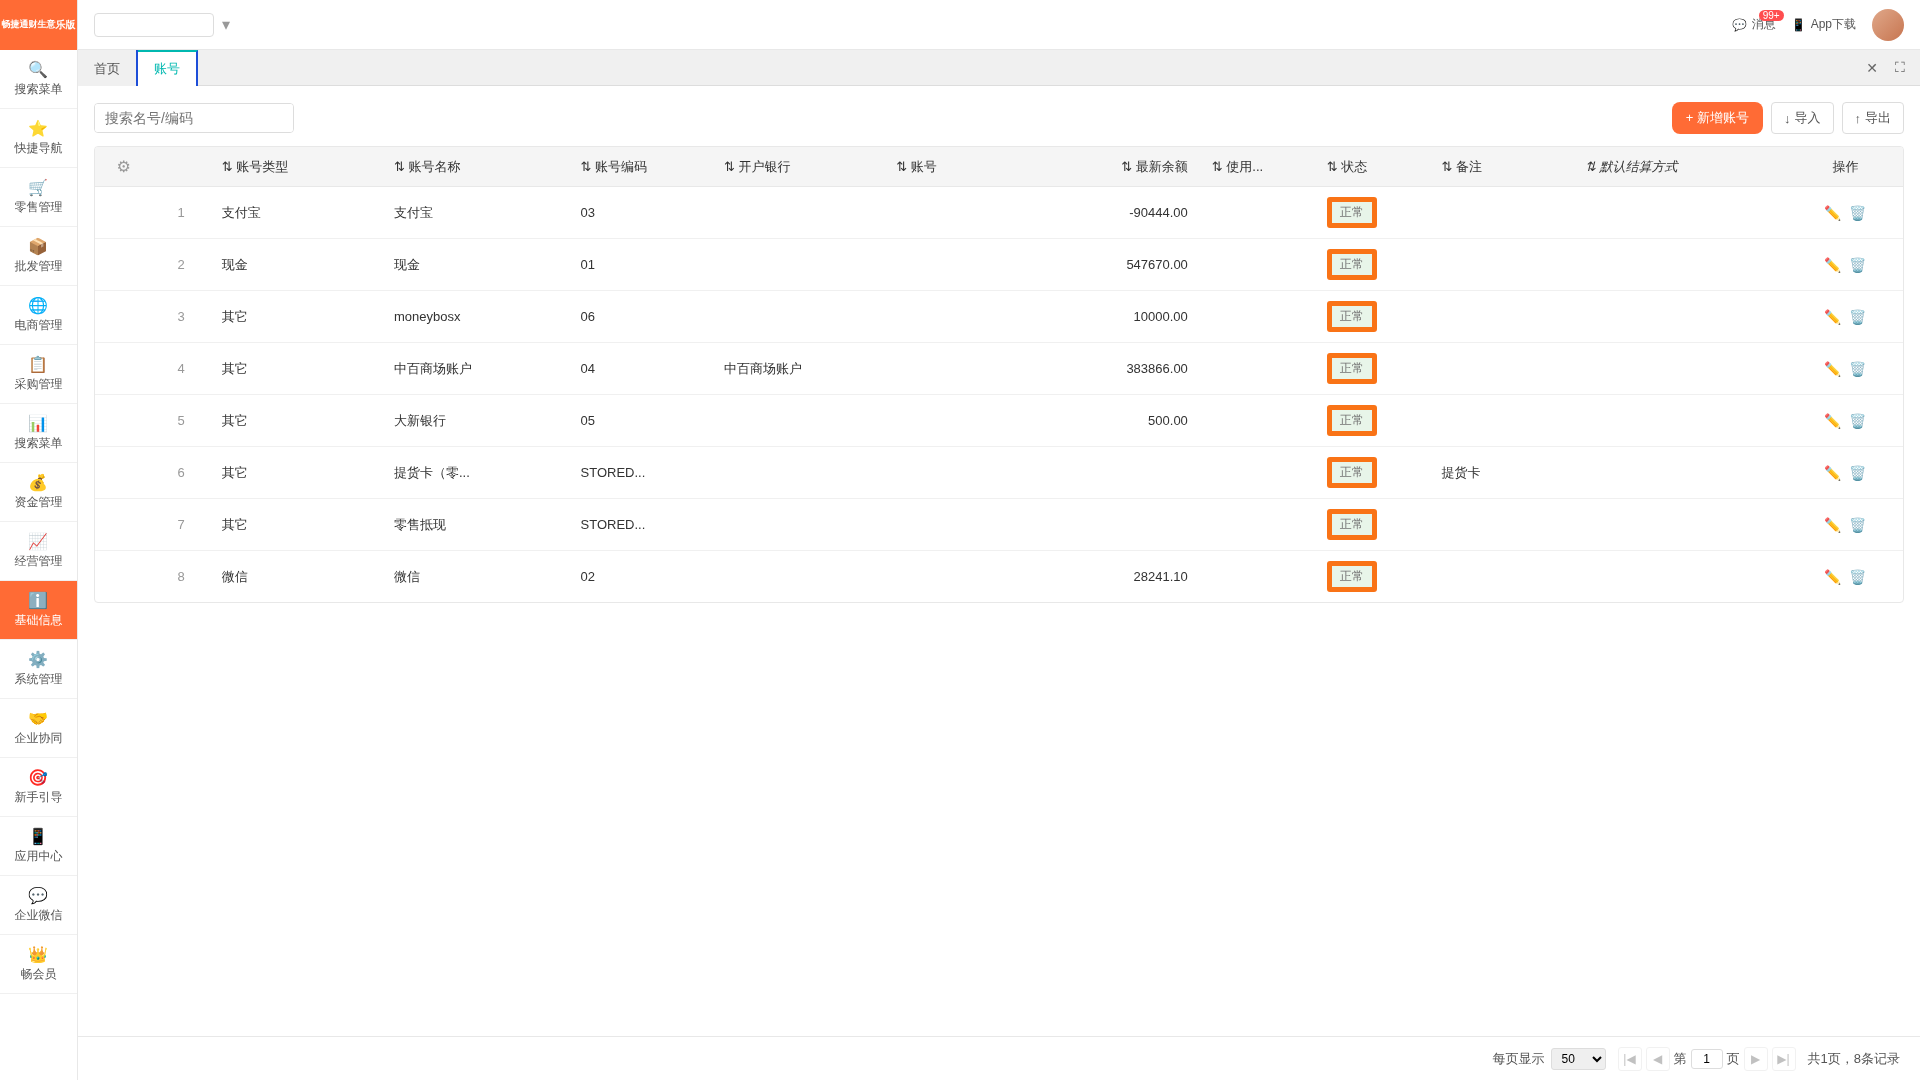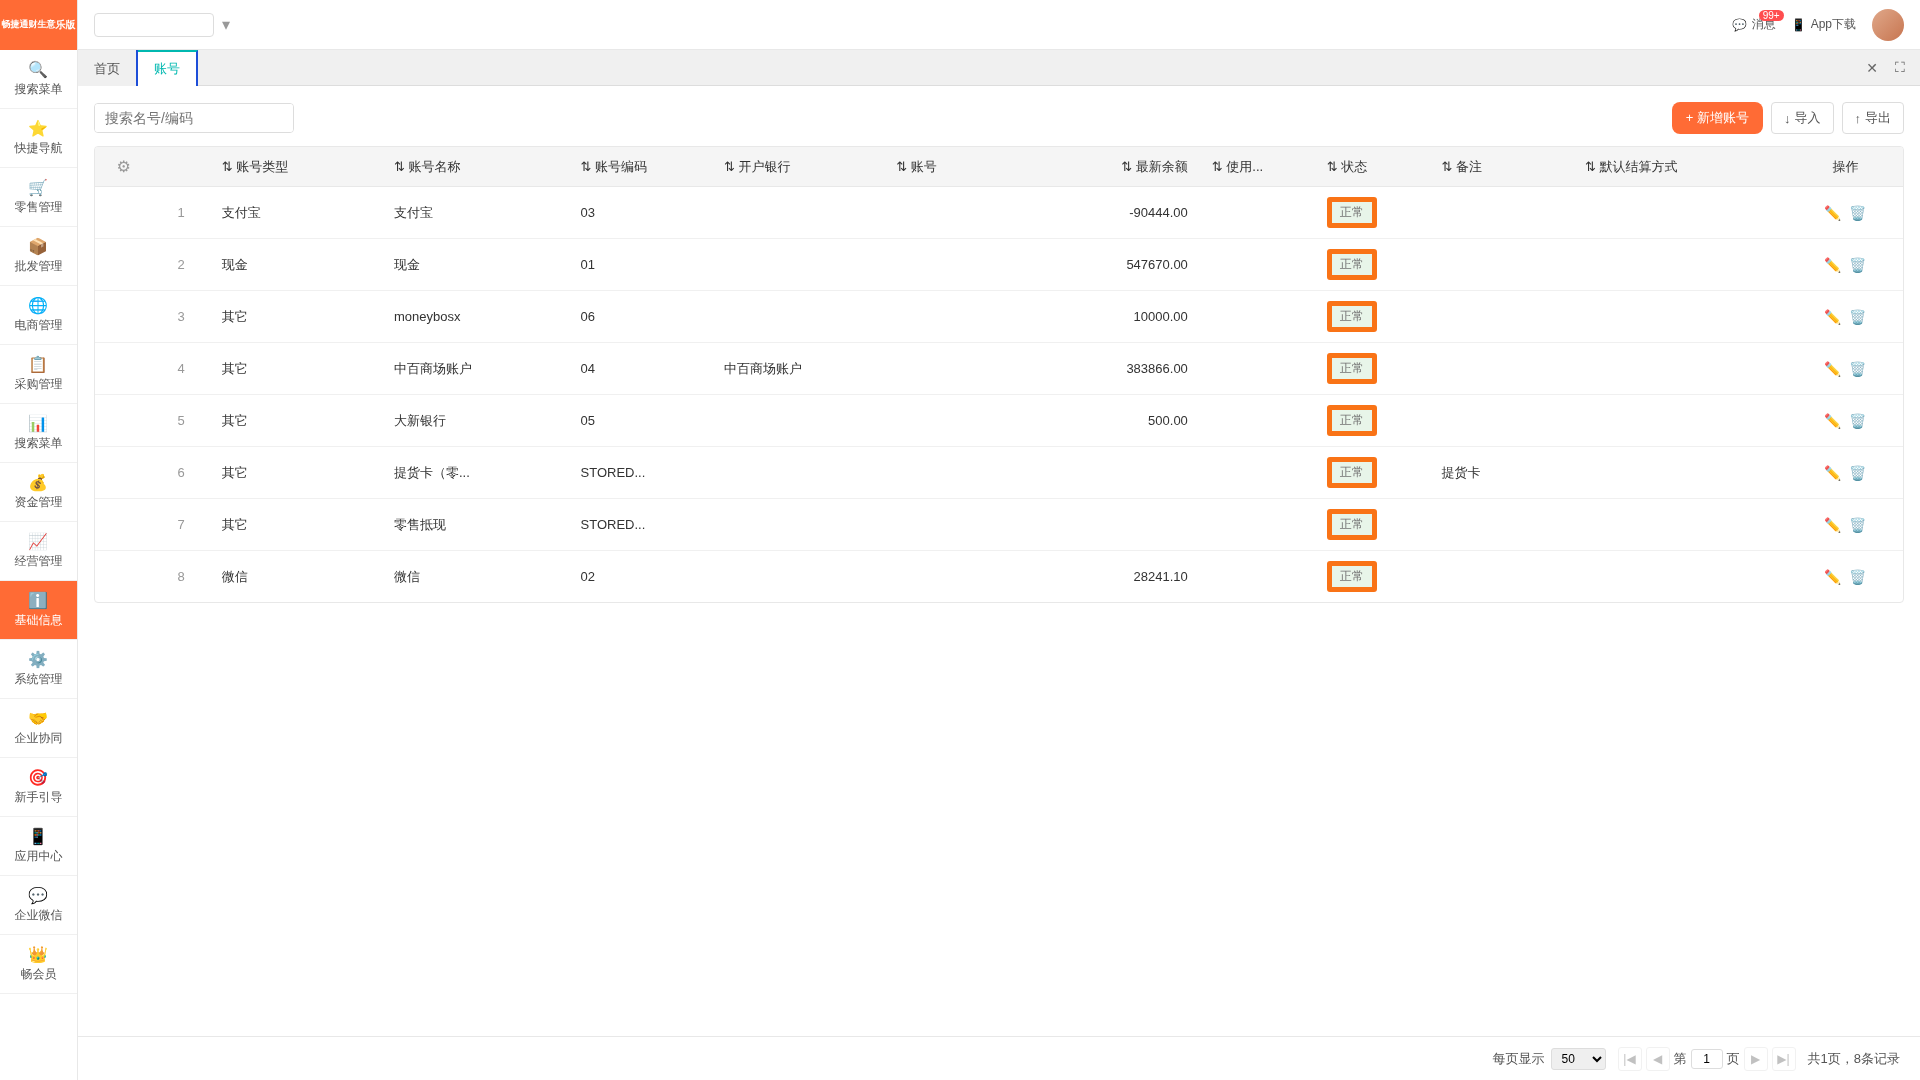--- a/index.html
+++ b/index.html
@@ -287,21 +287,21 @@
     }
     .col-type { width: 120px; }
     .col-name { width: 130px; }
     .col-code { width: 100px; }
     .col-bank { width: 120px; }
     .col-account { width: 100px; }
     .col-balance { width: 120px; text-align: right; }
     .col-use { width: 80px; }
     .col-status { width: 80px; }
     .col-note { width: 100px; }
-    .col-default { width: 150px; }
+    .col-default { width: 150px; font-style: italic; }
     .col-action { width: 80px; text-align: center; }
 
     .status-badge {
       display: inline-block;
       background: #e8f5e9;
       color: #737373;
       border: 5px solid #f97316;
       border-radius: 3px;
       padding: 2px 8px;
       font-size: 12px;

